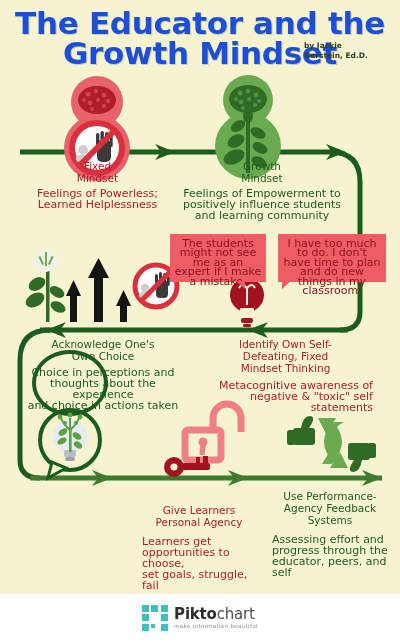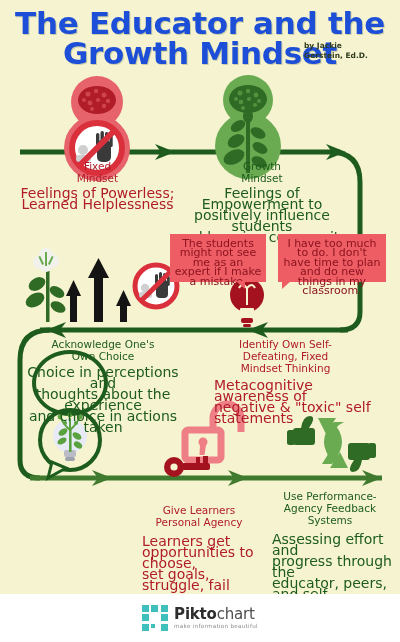--- a/index.html
+++ b/index.html
@@ -31,21 +31,21 @@
     font-size:7.5px;font-weight:bold;line-height:9.5px;
     color:#2f3b1e;text-align:left;
   }
 
   
   .heading{
     font-weight:normal;font-size:10.5px;line-height:12px;
     text-align:center;
   }
   .body-txt{
-    font-size:14px;line-height:11px;
+    font-size:11px;line-height:11px;
   }
   .red{color:#b01c28;}
   .dgreen{color:#1d5c1d;}
 
   .col{position:absolute;}
 
   
   .bubble{
     position:absolute;
     background:#ef5d64;
@@ -348,21 +348,21 @@
 thoughts about the experience
 and choice in actions taken</div>
   </div>
 
   <div class="col" style="left:198px;top:338px;width:175px;">
     <div class="heading red">
       <div>Identify Own Self-</div>
       <div>Defeating, Fixed</div>
       <div>Mindset Thinking</div>
     </div>
-    <div class="body-txt red" style="margin-top:6px;text-align:left;padding-left:16px;white-space:pre-line;">Metacognitive awareness of
+    <div class="body-txt red" style="margin-top:6px;text-align:right;padding-left:16px;white-space:pre-line;">Metacognitive awareness of
 negative &amp; "toxic" self
 statements</div>
   </div>
 
 
   <div class="col" style="left:136px;top:504px;width:126px;">
     <div class="heading red">
       <div>Give Learners</div>
       <div>Personal Agency</div>
     </div>

